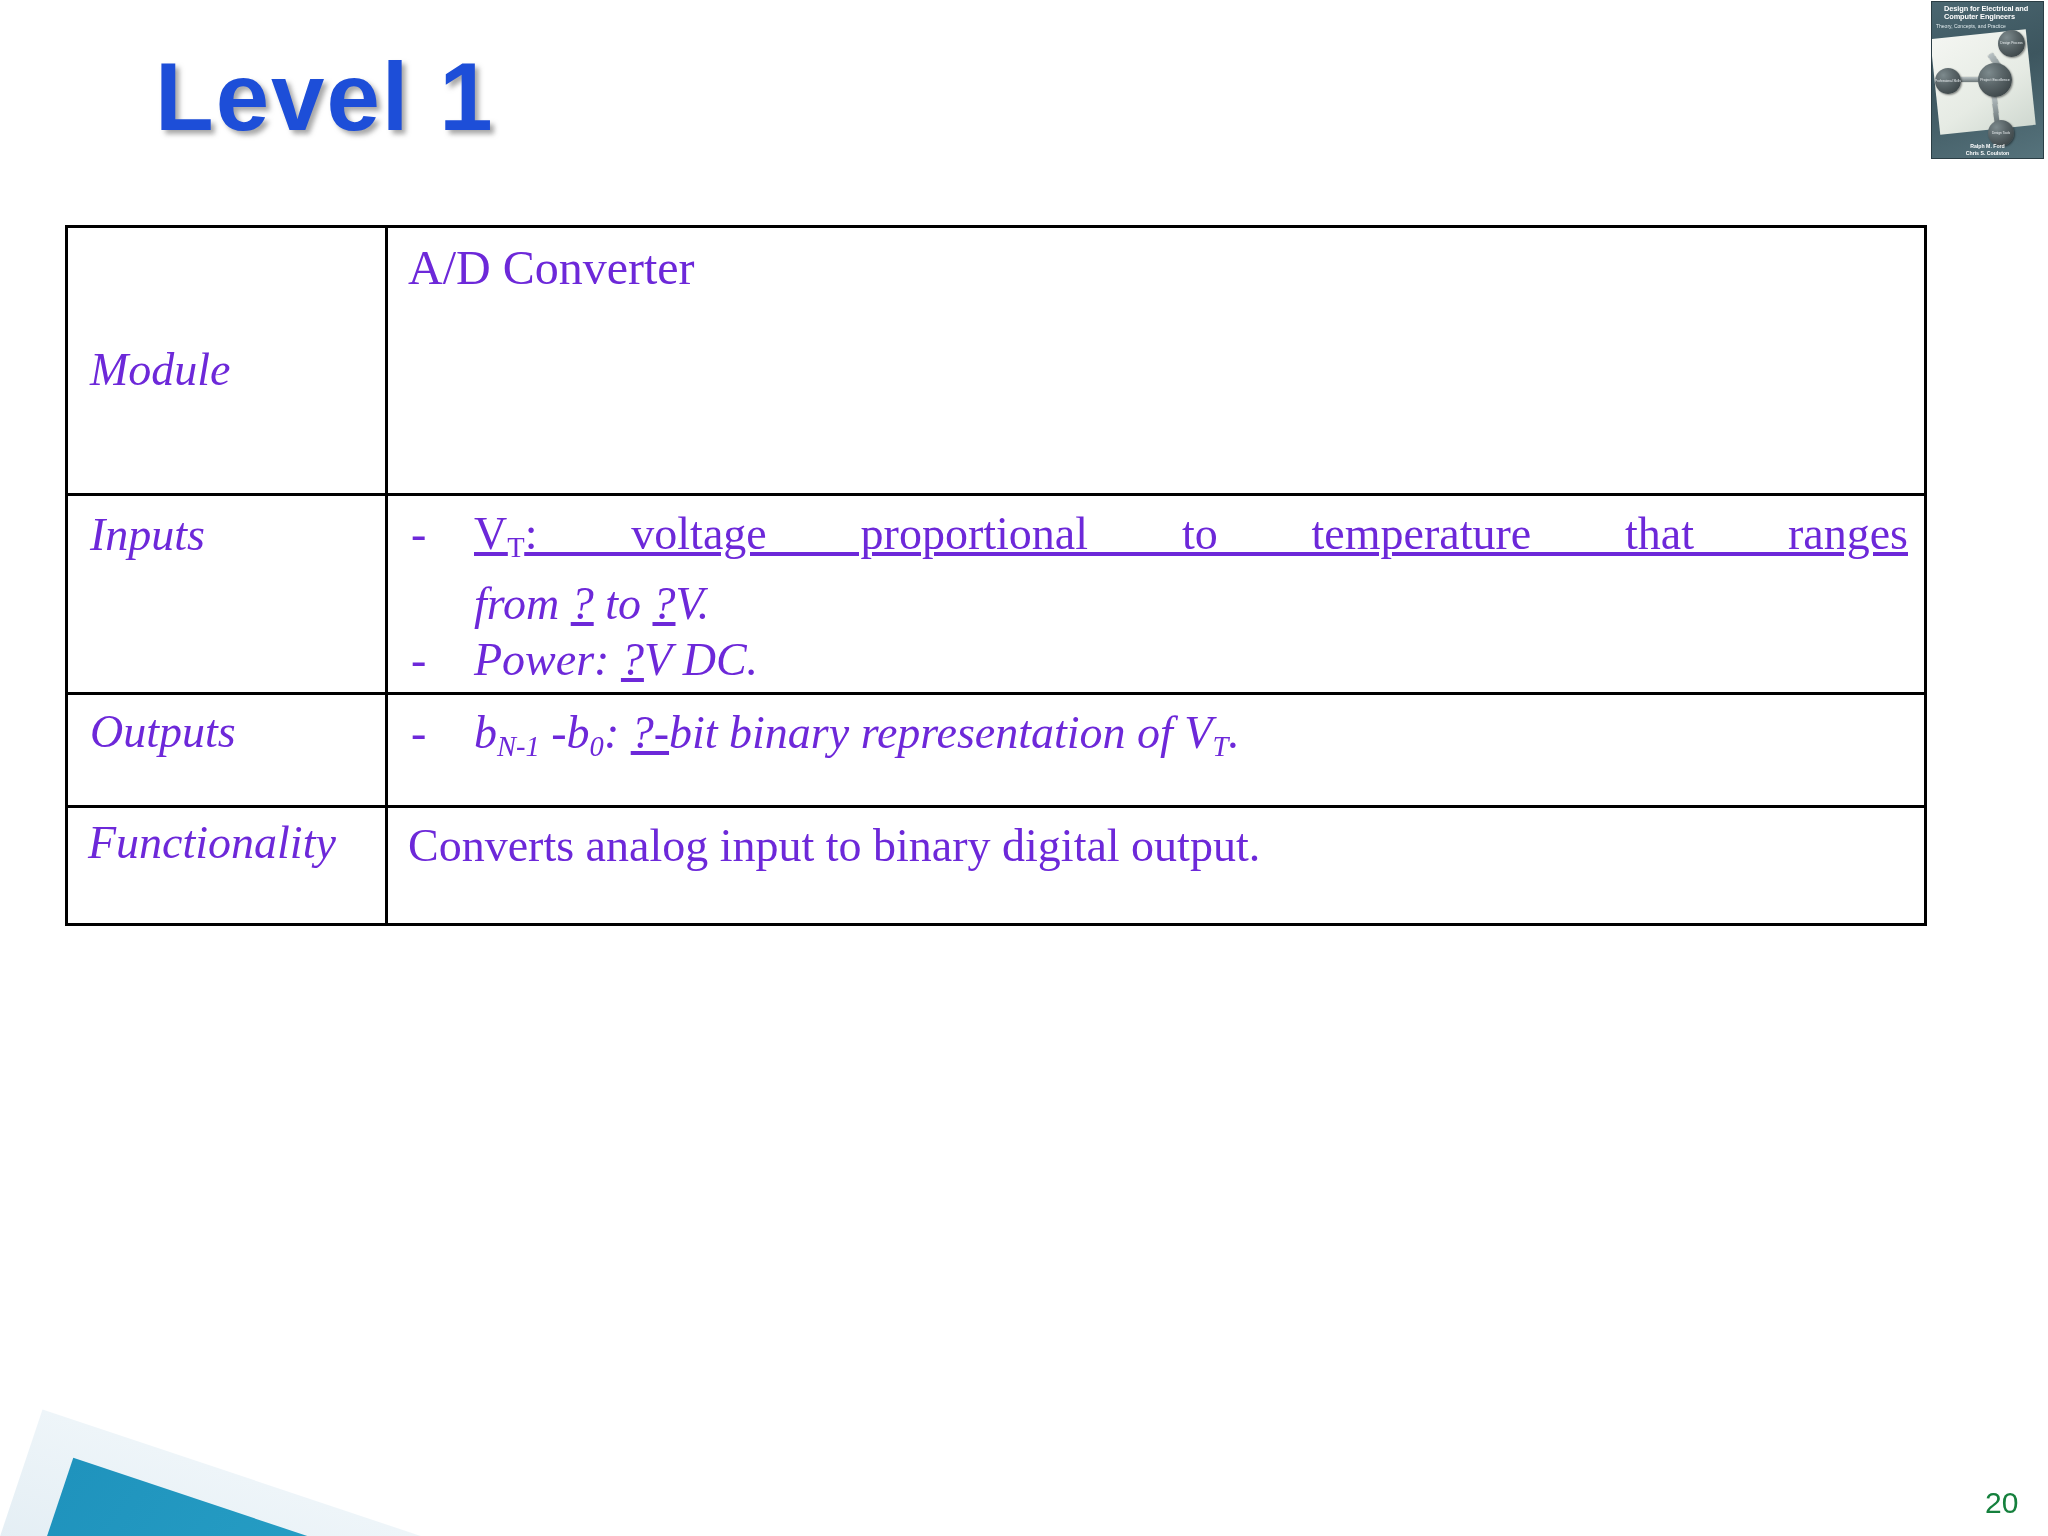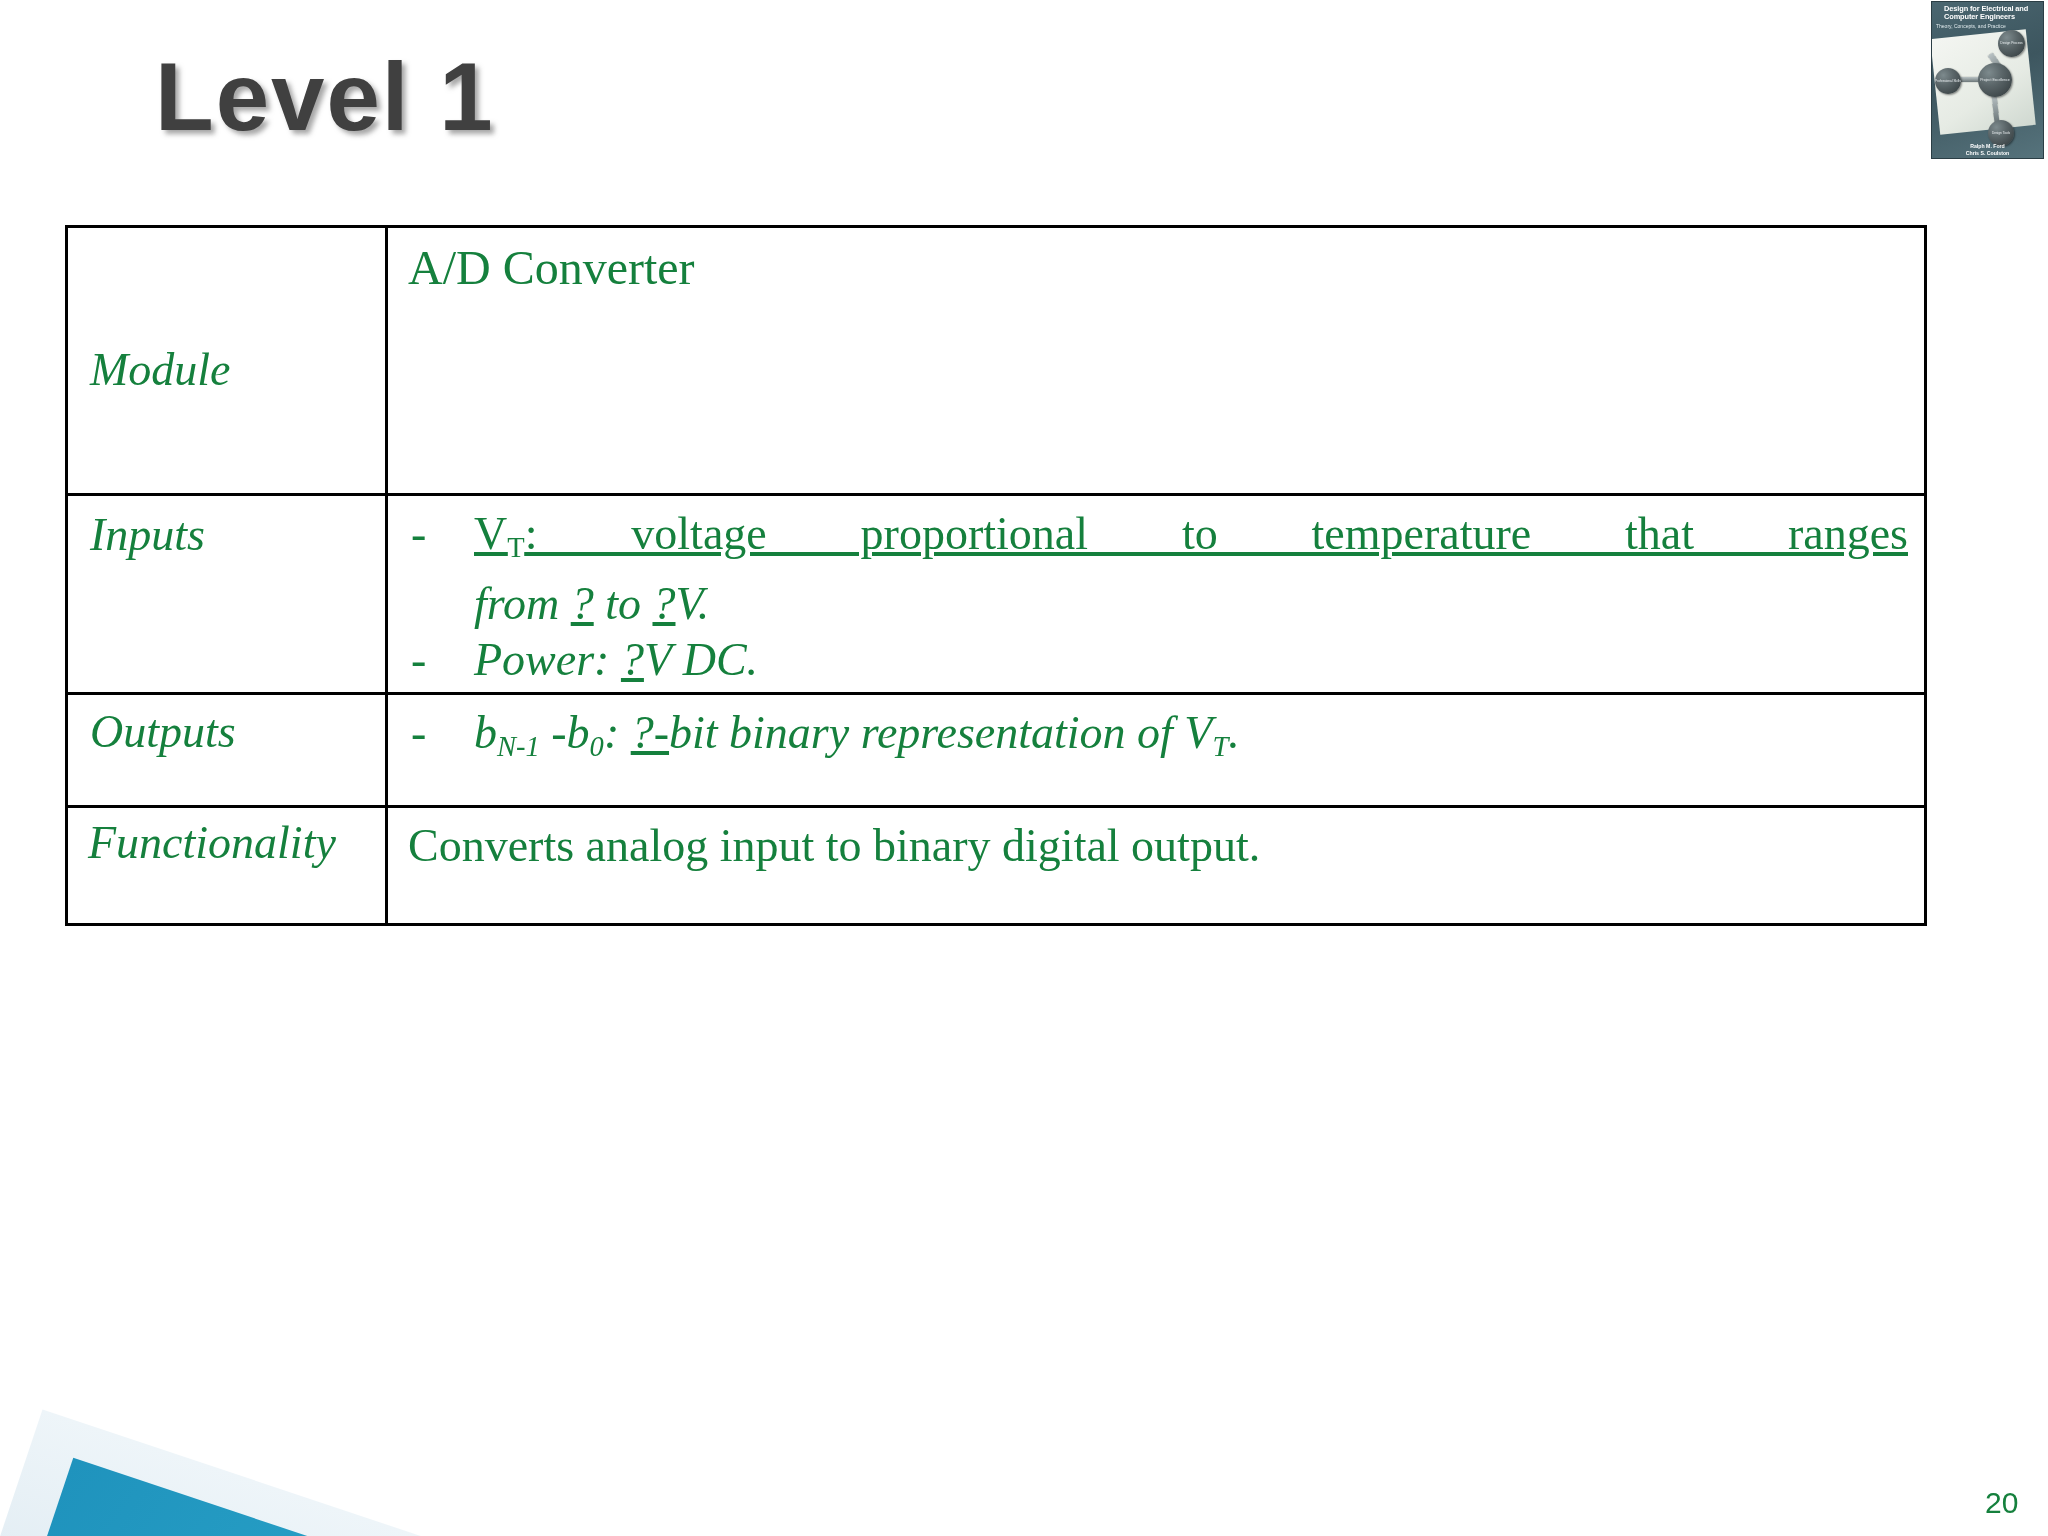--- a/index.html
+++ b/index.html
@@ -18,21 +18,21 @@
 
   
   #slide-title {
     position: absolute;
     left: 155px;
     top: 42px;
     font-family: "Liberation Sans", sans-serif;
     font-size: 96px;
     font-weight: bold;
     letter-spacing: 2px;
-    color: #404040;
+    color: #1d4ed8;
     text-shadow: 4px 4px 5px rgba(120,120,120,0.65);
     white-space: nowrap;
   }
 
   
   #book-cover {
     position: absolute;
     left: 1931px;
     top: 1px;
     width: 113px;
@@ -120,21 +120,21 @@
     top: 225px;
     width: 1862px;
     border-collapse: collapse;
     table-layout: fixed;
   }
   #spec-table td {
     border: 3px solid #000000;
     vertical-align: top;
     padding: 0;
     font-size: 46px;
-    color: #15803d;
+    color: #6d28d9;
   }
   #spec-table td.label {
     width: 285px;
     font-style: italic;
     font-size: 46px;
     padding: 0 10px 0 22px;
     position: relative;
     margin-left: 30px;
   }
   #spec-table td.value {

